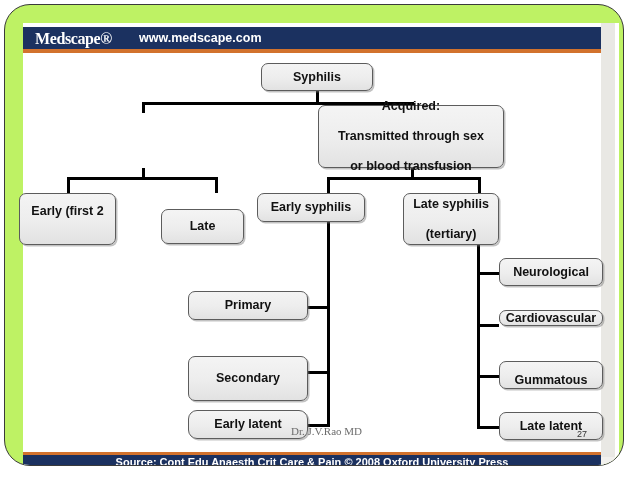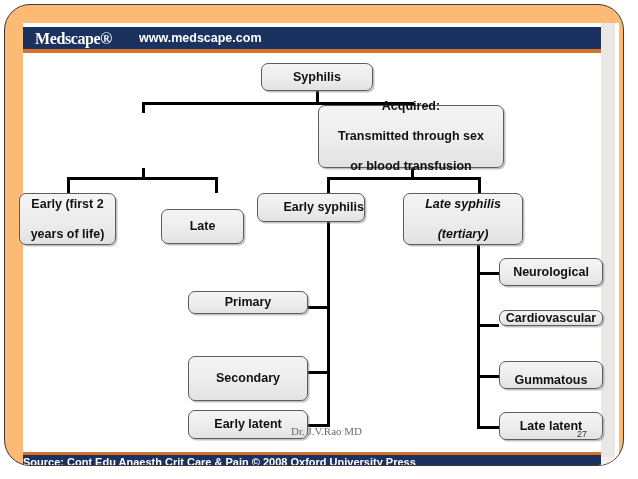--- a/index.html
+++ b/index.html
@@ -14,21 +14,21 @@
     overflow: hidden;
   }
 
   
   #slide-frame {
     position: absolute;
     left: 4px;
     top: 4px;
     width: 620px;
     height: 462px;
-    background: #fdba74;
+    background: #bef264;
     border: 1px solid #3a3a3a;
     border-radius: 26px;
     box-sizing: border-box;
     overflow: hidden;
   }
   #slide-inner {
     position: absolute;
     left: 0; top: 0;
     width: 620px;
     height: 462px;
@@ -115,20 +115,21 @@
     top: 450px;
     width: 578px;
     height: 15px;
     background: #1b3160;
   }
   #footer-text {
     position: absolute;
     left: 0;
     top: 0;
     width: 578px;
+    text-align: center;
     color: #ffffff;
     font-size: 11px;
     font-weight: bold;
     line-height: 15px;
     white-space: nowrap;
   }
 
   
   #chart-area {
     position: absolute;
@@ -236,44 +237,44 @@
       <div class="node" style="left:256px; top:58px; width:112px; height:28px;">
         <span>Syphilis</span>
       </div>
 
 
       <div class="node" style="left:313px; top:100px; width:186px; height:63px;">
         <span><span>Acquired:</span><br><span>Transmitted through sex</span><br><span>or blood transfusion</span></span>
       </div>
 
       <div class="node" style="left:14px; top:188px; width:97px; height:52px;">
-        <span><span>Early (first 2</span><br><span>years of life)</span></span>
+        <span><span>Early (first 2</span><br></span>
       </div>
 
       <div class="node" style="left:156px; top:204px; width:83px; height:35px;justify-content:flex-end;">
         <span>Late</span>
       </div>
 
-      <div class="node" style="left:252px; top:188px; width:108px; height:29px;text-align:right;">
+      <div class="node" style="left:252px; top:188px; width:108px; height:29px;">
         <span>Early syphilis</span>
       </div>
 
-      <div class="node" style="left:398px; top:188px; width:120px; height:52px;font-style:italic;">
+      <div class="node" style="left:398px; top:188px; width:96px; height:52px;">
         <span><span>Late syphilis</span><br><span>(tertiary)</span></span>
       </div>
 
-      <div class="node" style="left:183px; top:286px; width:120px; height:23px;">
+      <div class="node" style="left:183px; top:286px; width:120px; height:29px;">
         <span>Primary</span>
       </div>
 
       <div class="node" style="left:183px; top:351px; width:120px; height:45px;">
         <span>Secondary</span>
       </div>
 
-      <div class="node" style="left:183px; top:405px; width:120px; height:29px;">
+      <div class="node" style="left:183px; top:405px; width:120px; height:29px;border-radius:9px;">
         <span>Early latent</span>
       </div>
 
       <div class="node" style="left:494px; top:253px; width:104px; height:28px;">
         <span>Neurological</span>
       </div>
 
       <div class="node" style="left:494px; top:305px; width:104px; height:16px;">
         <span>Cardiovascular</span>
       </div>

